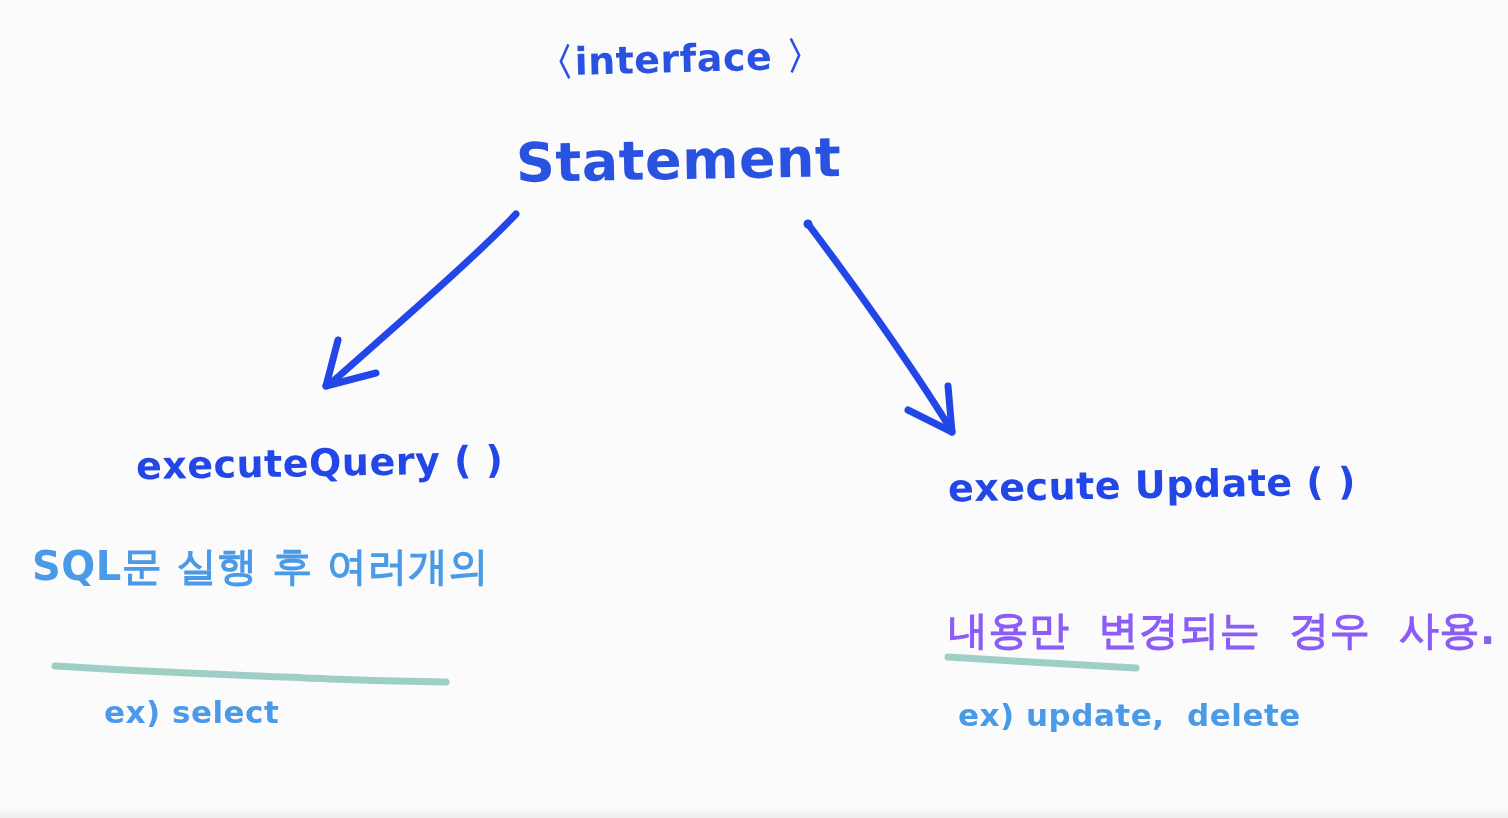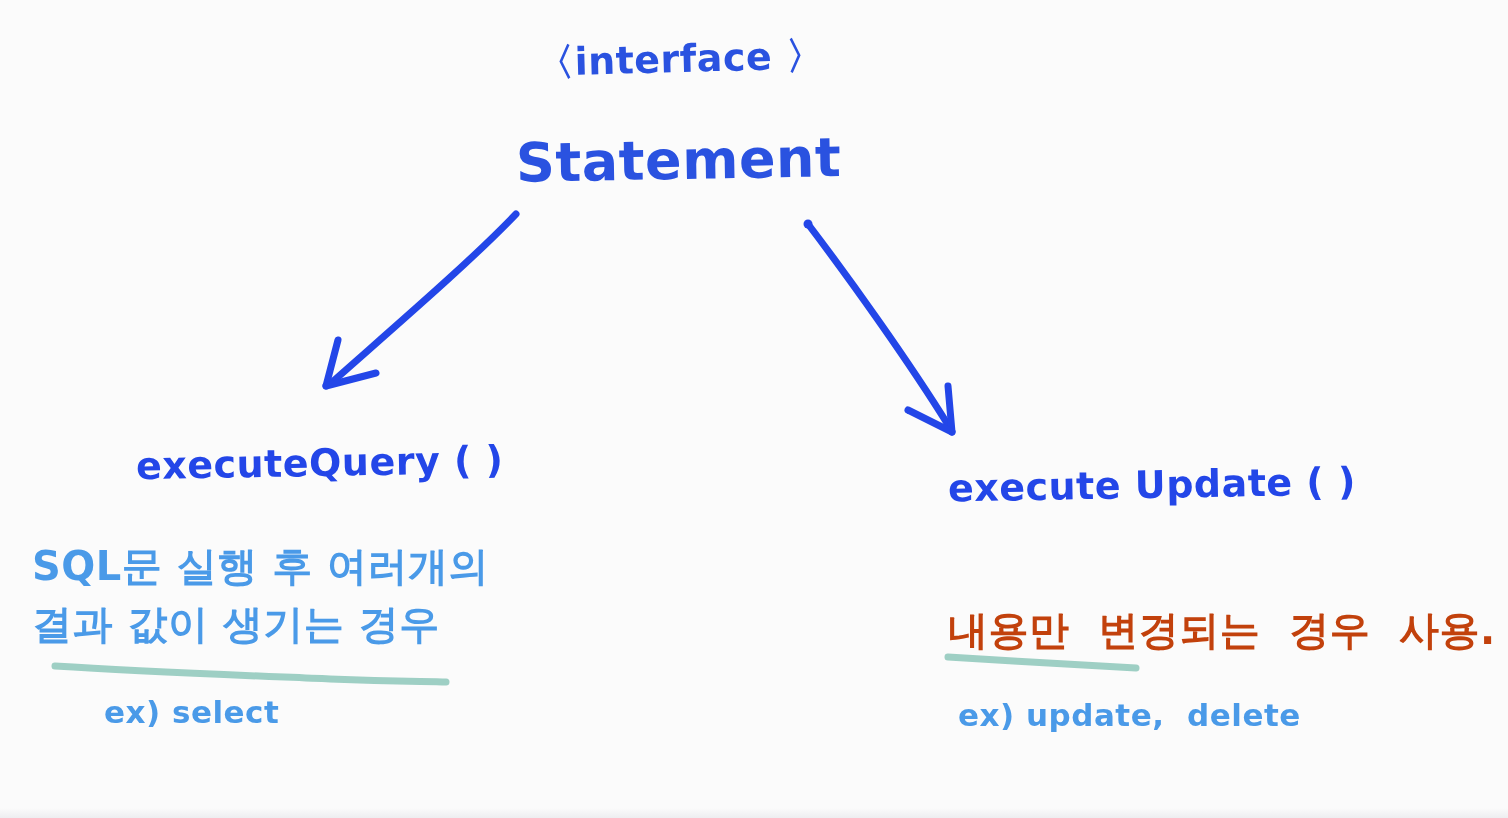--- a/index.html
+++ b/index.html
@@ -101,21 +101,21 @@
   #right-desc-1 {
     left: 922px;
     top: 540px;
     font-size: 40px;
     color: #4a9ae8;
   }
   #right-desc-2 {
     left: 948px;
     top: 610px;
     font-size: 40px;
-    color: #c2410c;
+    color: #8b5cf6;
   }
   #right-example {
     left: 958px;
     top: 700px;
     font-size: 31px;
     color: #4a9ae8;
   }
 
   #arrow-layer, #underline-layer {
     position: absolute;
@@ -148,21 +148,20 @@
       <circle cx="808" cy="224" r="4.5" fill="#2346e8"></circle>
       <path d="M 952 432 L 948 386" stroke="#2346e8" stroke-width="7" stroke-linecap="round" fill="none"></path>
       <path d="M 952 432 L 908 410" stroke="#2346e8" stroke-width="7" stroke-linecap="round" fill="none"></path>
     </g>
   </svg>
 
   <div class="ink hand" id="left-method">executeQuery ( )</div>
 
   <div class="ink hand-korean" id="left-desc-1">SQL문 실행 후 여러개의</div>
 
-  <div class="ink hand-korean" id="left-desc-2">결과 값이 생기는 경우</div>
 
   <div class="ink hand" id="left-example">ex) select</div>
 
   <div class="ink hand" id="right-method">execute Update ( )</div>
 
 
   <div class="ink hand-korean" id="right-desc-2">내용만  변경되는  경우  사용.</div>
 
   <div class="ink hand" id="right-example">ex) update,  delete</div>
 

